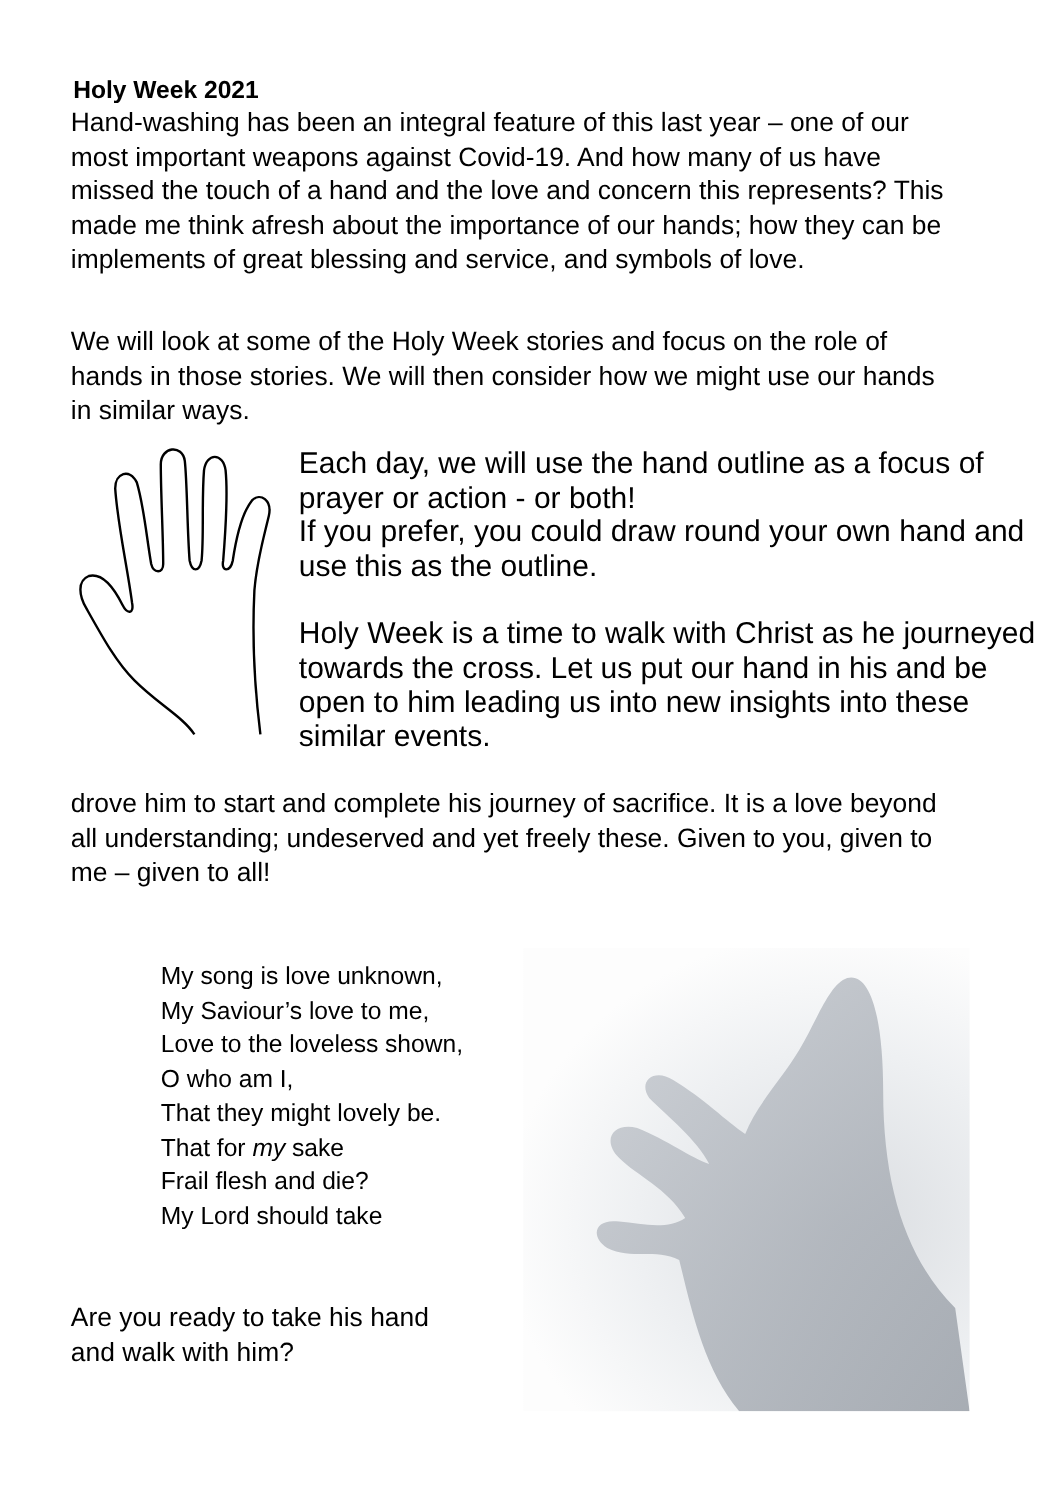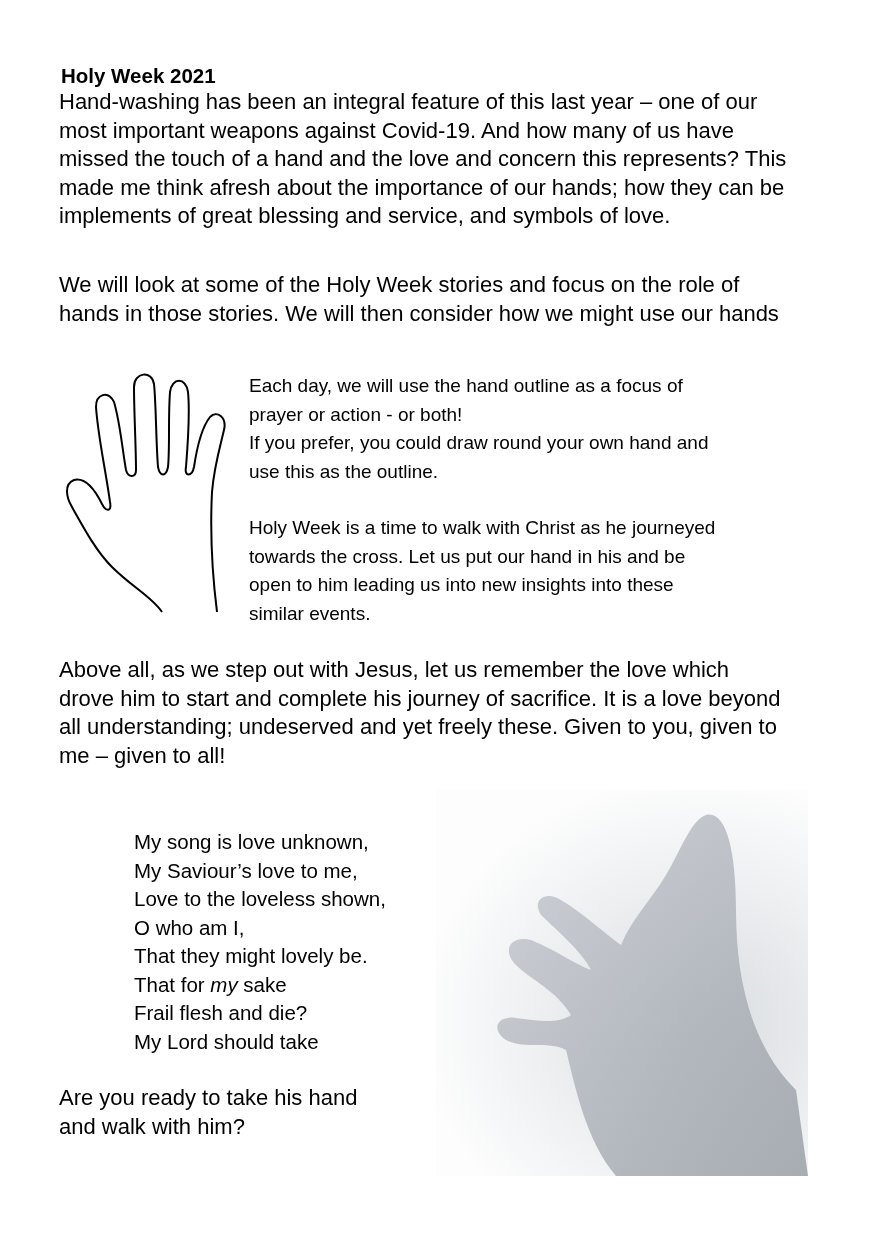--- a/index.html
+++ b/index.html
@@ -1,22 +1,22 @@
 <!DOCTYPE html>
 <html><head>
 <meta charset="utf-8">
 <style>
   html, body { margin:0; padding:0; background:#fff; }
   body { width:877px; height:1240px; position:relative; overflow:hidden;
          font-family:"Liberation Sans", sans-serif; color:#000; }
   .p { position:absolute; left:59px; font-size:22px; line-height:28.5px; margin:0; }
   .title { position:absolute; left:59px; top:60px; font-size:20.5px; font-weight:bold; line-height:28px; margin:2px; }
   .line { display:block; white-space:nowrap; }
-  .side { position:absolute; left:249px; font-size:19px; line-height:28.5px; }
-  .poem { position:absolute; left:134px; top:828px; font-size:20.5px; line-height:28.5px; }
+  .side { position:absolute; left:249px; font-size:25px; line-height:28.5px; }
+  .poem { position:absolute; left:134px; top:800px; font-size:20.5px; line-height:28.5px; }
   .hand-outline { position:absolute; left:62px; top:372px; width:170px; height:245px; }
   .hand-photo { position:absolute; left:436px; top:790px; width:372px; height:386px;
      background: radial-gradient(ellipse at 70% 60%, #d9dce0 0%, #eef0f2 45%, #fdfdfd 75%); }
 </style>
 </head>
 <body>
 
 <div>
   <p class="title">Holy Week 2021</p>
 
@@ -24,20 +24,21 @@
     <span class="line">Hand-washing has been an integral feature of this last year – one of our</span>
     <span class="line">most important weapons against Covid-19. And how many of us have</span>
     <span class="line">missed the touch of a hand and the love and concern this represents? This</span>
     <span class="line">made me think afresh about the importance of our hands; how they can be</span>
     <span class="line">implements of great blessing and service, and symbols of love.</span>
   </p>
 
   <p class="p" style="top:259px;margin-top:12px;">
     <span class="line">We will look at some of the Holy Week stories and focus on the role of</span>
     <span class="line">hands in those stories. We will then consider how we might use our hands</span>
+    <span class="line">in similar ways.</span>
   </p>
 
   <svg class="hand-outline" viewBox="0 0 170 245">
     <path d="M155 240 C150 200,148 160,150 120 C152 95,158 75,162 58 C165 45,155 38,148 45 C140 55,135 75,132 95 C130 105,122 105,124 95 C126 70,128 40,126 20 C124 5,110 5,108 20 C106 45,108 75,106 95 C104 105,98 105,96 95 C94 70,94 30,92 12 C90 -2,72 0,72 15 C72 40,74 75,74 98 C74 106,66 106,64 98 C60 75,58 50,52 30 C46 18,34 22,34 35 C36 65,44 100,48 130 C50 140,44 140,40 132 C34 120,24 105,12 108 C2 112,4 125,10 135 C24 160,35 180,50 195 C70 215,90 225,100 240" fill="none" stroke="#000" stroke-width="2"></path>
   </svg>
 
   <div class="side" style="top:372px;">
     <span class="line">Each day, we will use the hand outline as a focus of</span>
     <span class="line">prayer or action - or both!</span>
     <span class="line">If you prefer, you could draw round your own hand and</span>
@@ -45,21 +46,20 @@
   </div>
 
   <div class="side" style="top:514px;">
     <span class="line">Holy Week is a time to walk with Christ as he journeyed</span>
     <span class="line">towards the cross. Let us put our hand in his and be</span>
     <span class="line">open to him leading us into new insights into these</span>
     <span class="line">similar events.</span>
   </div>
 
   <p class="p" style="top:656px;">
-    <span class="line">Above all, as we step out with Jesus, let us remember the love which</span>
     <span class="line">drove him to start and complete his journey of sacrifice. It is a love beyond</span>
     <span class="line">all understanding; undeserved and yet freely these. Given to you, given to</span>
     <span class="line">me – given to all!</span>
   </p>
 
   <div class="hand-photo">
     <svg viewBox="0 0 372 386" width="372" height="386">
       <defs>
         <linearGradient id="g" x1="0" y1="0" x2="1" y2="1">
           <stop offset="0" stop-color="#c8ccd2"></stop>

